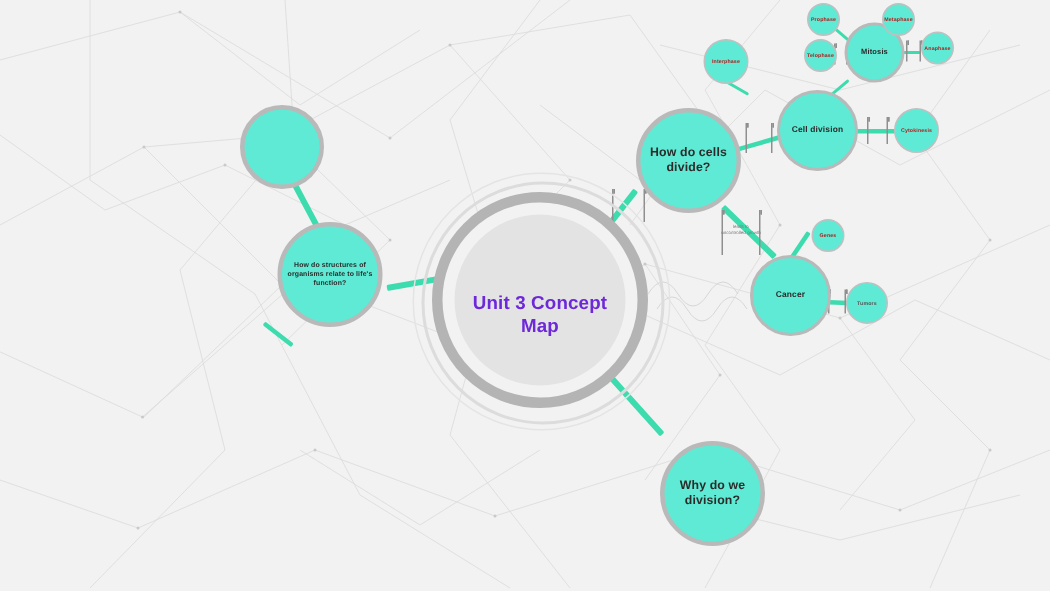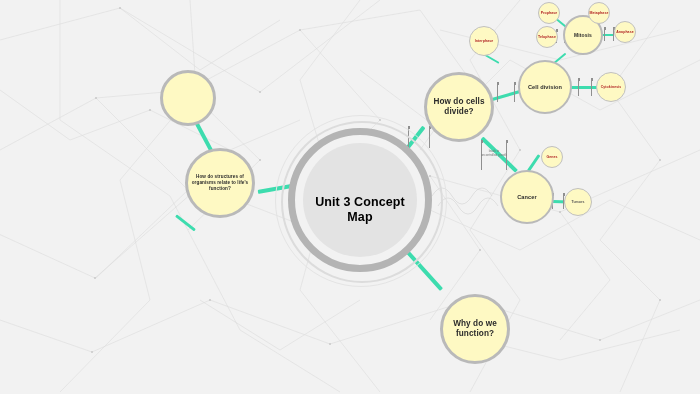--- a/index.html
+++ b/index.html
@@ -12,21 +12,21 @@
   #canvas{position:absolute;inset:0;width:700px;height:394px;}
   .bg-net{position:absolute;inset:0;width:700px;height:394px;pointer-events:none;}
 
   
   .node{
     position:absolute;
     border-radius:50%;
     box-sizing:border-box;
     display:flex;align-items:center;justify-content:center;
     text-align:center;
-    background:#fef9c3;
+    background:#5eead4;
   }
   .node .lbl{
     display:block;
     line-height:1.22;
     color:#2b2b2b;
     letter-spacing:.1px;
   }
 
   
   .central{
@@ -34,21 +34,21 @@
     border:7px solid #b4b4b4;
     background:#f2f2f2;
     padding:0;
   }
   .central-inner{
     width:114px;height:114px;border-radius:50%;
     background:#e3e3e3;
     display:flex;align-items:center;justify-content:center;
   }
   .central .lbl{
-    font-size:12.5px;font-weight:bold;color:#000000;width:96px;margin-top:20px;
+    font-size:12.5px;font-weight:bold;color:#6d28d9;width:96px;margin-top:20px;
   }
   .central-halo{
     position:absolute;left:281px;top:121px;width:158px;height:158px;
     border-radius:50%;border:2px solid #dcdcdc;pointer-events:none;
   }
   .central-halo2{
     position:absolute;left:275px;top:115px;width:170px;height:170px;
     border-radius:50%;border:1px solid #e4e4e4;pointer-events:none;
   }
 
@@ -234,21 +234,21 @@
 
   <div class="node q-node n-divide">
     <span class="lbl">How do cells divide?</span>
   </div>
 
   <div class="node q-node n-structures">
     <span class="lbl tiny">How do structures of organisms relate to life's function?</span>
   </div>
 
   <div class="node q-node n-breathe">
-    <span class="lbl">Why do we function?</span>
+    <span class="lbl">Why do we division?</span>
   </div>
 
   <div class="node q-node n-empty">
     <span class="lbl"></span>
   </div>
 
   <div class="node m-node n-celldiv">
     <span class="lbl">Cell division</span>
   </div>
 

